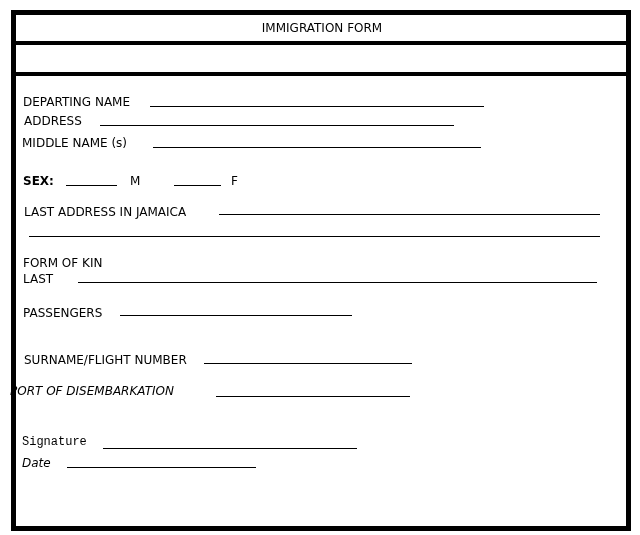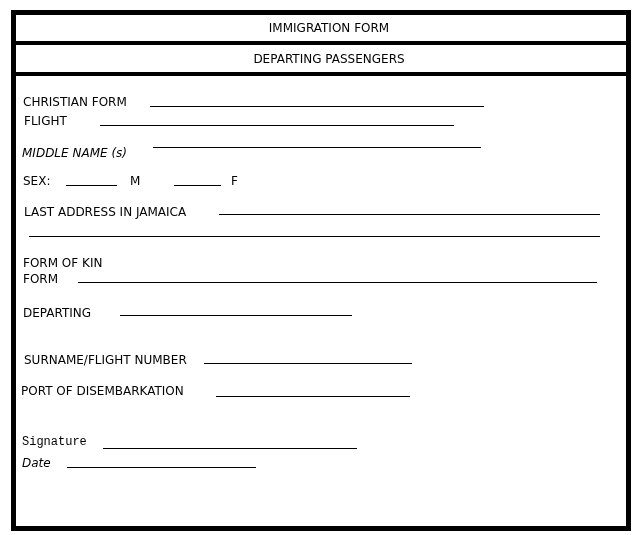--- a/index.html
+++ b/index.html
@@ -1,65 +1,64 @@
 <!DOCTYPE html>
 <html><head>
   <meta charset="utf-8">
   <style>
     html, body { margin: 0; padding: 0; background: #ffffff; }
     body { width: 640px; height: 535px; position: relative; overflow: hidden;
            font-family: "DejaVu Sans", "Liberation Sans", sans-serif; color: #000; }
     .frame { position: absolute; left: 11px; top: 10px; width: 610px; height: 511px;
              border: 5px solid #000; background: #fff; }
-    .hdr { position: absolute; left: 8px; width: 610px; text-align: center; font-size: 12px; }
+    .hdr { position: absolute; left: 1px; width: 610px; text-align: center; font-size: 12px; }
     .hdr1 { top: 0; height: 26px; line-height: 26px; }
     .hdr2 { top: 31px; height: 26px; line-height: 26px; }
     .div { position: absolute; left: 0; width: 610px; height: 4px; background: #000; }
     .lbl { position: absolute; font-size: 12px; white-space: nowrap; line-height: 14px; }
     .line { position: absolute; height: 1px; background: #000; }
   </style>
 </head>
 <body>
 
 <div class="frame">
   <div class="hdr hdr1">IMMIGRATION FORM</div>
   <div class="div" style="top:26px;"></div>
-  <div class="hdr hdr2">DEPARTING PASSENGERS</div>
   <div class="div" style="top:57px;"></div>
 </div>
 
-<div class="lbl" style="left:23px;top:95px;">CHRISTIAN FORM</div>
+<div class="lbl" style="left:23px;top:95px;">DEPARTING NAME</div>
 <div class="line" style="left:150px;top:106px;width:334px;"></div>
 
-<div class="lbl" style="left:24px;top:114px;">FLIGHT</div>
+<div class="lbl" style="left:24px;top:114px;">ADDRESS</div>
 <div class="line" style="left:100px;top:125px;width:354px;"></div>
 
-<div class="lbl" style="left:22px;top:146px;font-style:italic;">MIDDLE NAME (s)</div>
+<div class="lbl" style="left:22px;top:136px;">MIDDLE NAME (s)</div>
 <div class="line" style="left:153px;top:147px;width:328px;"></div>
 
-<div class="lbl" style="left:23px;top:174px;">SEX:</div>
+<div class="lbl" style="left:23px;top:174px;font-weight:bold;">SEX:</div>
 <div class="line" style="left:66px;top:185px;width:51px;"></div>
 <div class="lbl" style="left:130px;top:174px;">M</div>
 <div class="line" style="left:174px;top:185px;width:47px;"></div>
 <div class="lbl" style="left:231px;top:174px;">F</div>
 
 <div class="lbl" style="left:24px;top:205px;text-align:center;">LAST ADDRESS IN JAMAICA</div>
 <div class="line" style="left:219px;top:214px;width:381px;"></div>
 <div class="line" style="left:29px;top:236px;width:571px;"></div>
 
 <div class="lbl" style="left:23px;top:256px;">FORM OF KIN</div>
-<div class="lbl" style="left:23px;top:272px;">FORM</div>
+<div class="lbl" style="left:23px;top:272px;">LAST</div>
 <div class="line" style="left:78px;top:282px;width:519px;"></div>
 
-<div class="lbl" style="left:23px;top:306px;">DEPARTING</div>
+<div class="lbl" style="left:23px;top:306px;">PASSENGERS</div>
 <div class="line" style="left:120px;top:315px;width:232px;"></div>
 
 <div class="lbl" style="left:24px;top:353px;">SURNAME/FLIGHT NUMBER</div>
 <div class="line" style="left:204px;top:363px;width:208px;"></div>
 
-<div class="lbl" style="left:21px;top:384px;">PORT OF DISEMBARKATION</div>
+<div class="lbl" style="left:10px;top:384px;font-style:italic;">PORT OF DISEMBARKATION</div>
 <div class="line" style="left:216px;top:396px;width:194px;"></div>
 
 <div class="lbl" style="left:22px;top:435px;font-family:Liberation Mono, monospace;">Signature</div>
 <div class="line" style="left:103px;top:448px;width:254px;"></div>
 
 <div class="lbl" style="left:22px;top:456px;font-style:italic;">Date</div>
 <div class="line" style="left:67px;top:467px;width:189px;"></div>
 
 </body></html>

